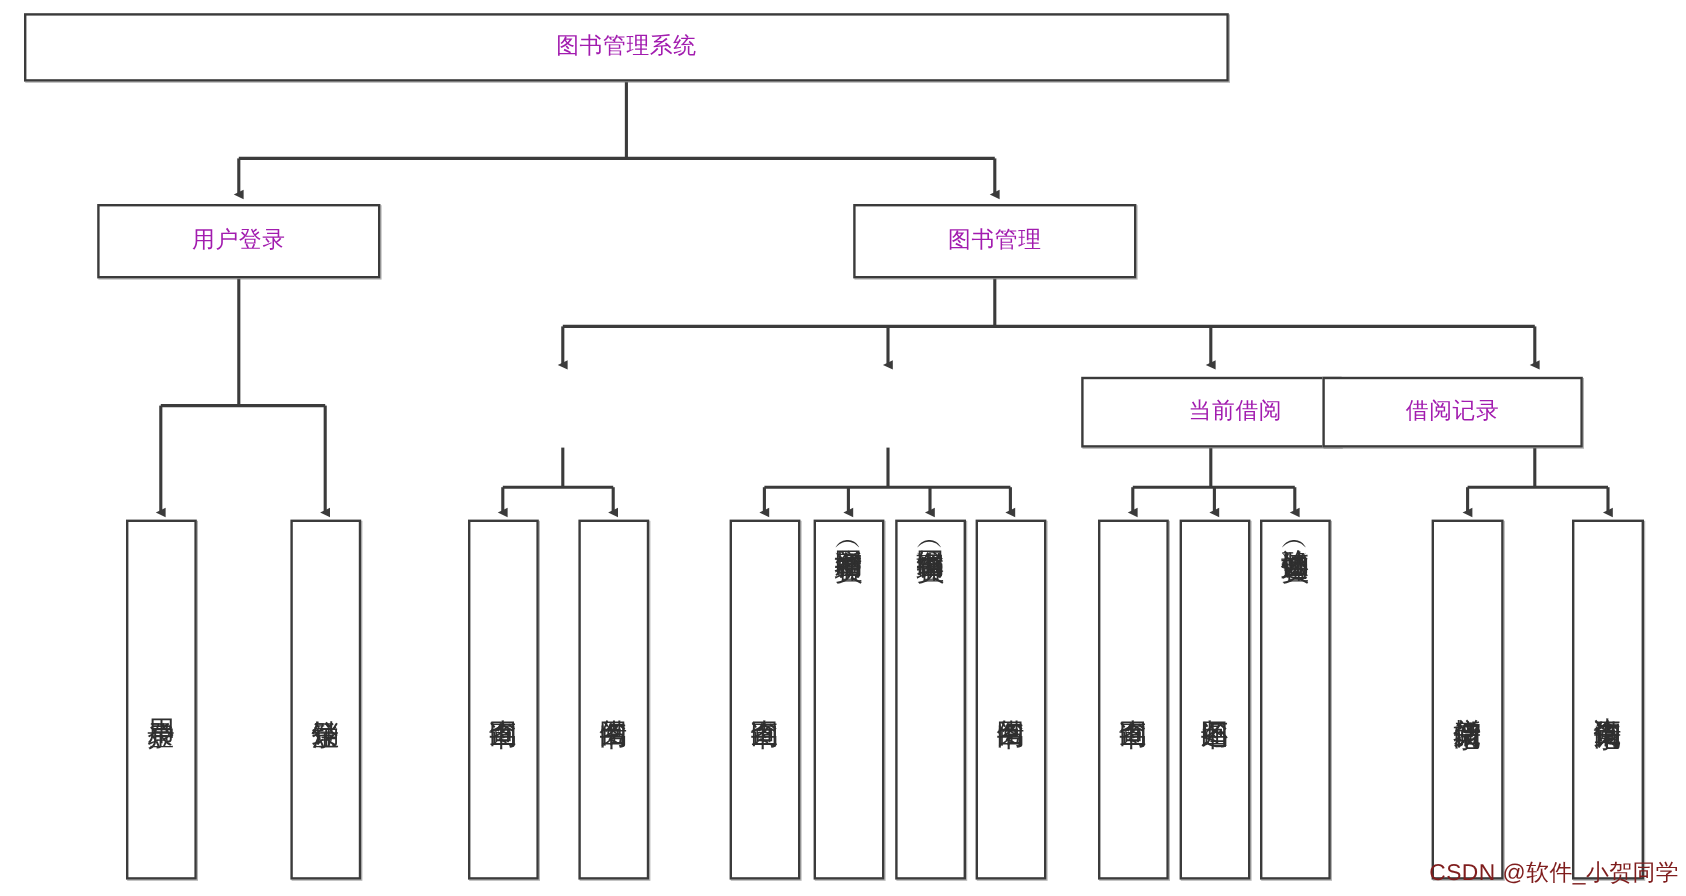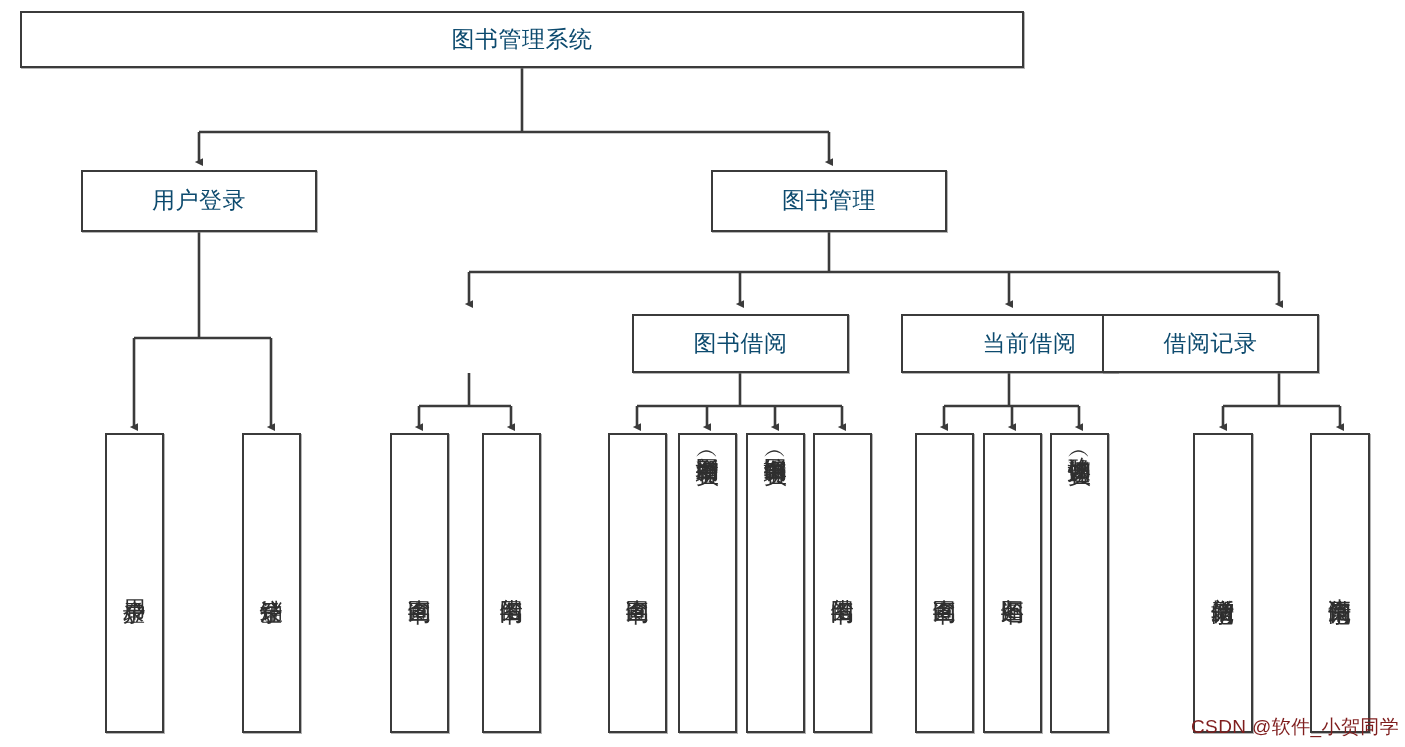--- a/index.html
+++ b/index.html
@@ -30,25 +30,25 @@
     box-sizing: border-box;
     background: #ffffff;
     border: 2.5px solid #3b3b3b;
     box-shadow: 1px 1px 0 0 rgba(120,120,120,0.55);
     display: flex;
     align-items: center;
     justify-content: center;
     color: #2b2b2b;
   }
   .node-label-h {
-    font-size: 23px;
+    font-size: 19px;
     line-height: 1.1;
     letter-spacing: 0.5px;
     white-space: nowrap;
-    color: #0c4a6e;
+    color: #a21caf;
   }
   .node-label-v {
     writing-mode: vertical-rl;
     text-orientation: upright;
     font-size: 23px;
     line-height: 1.32;
     letter-spacing: 1px;
     color: #2f2f2f;
     white-space: nowrap;
   }
@@ -125,23 +125,20 @@
 
   <div class="node-box" style="left:81px; top:170px; width:236px; height:62px;">
     <span class="node-label-h">用户登录</span>
   </div>
 
   <div class="node-box" style="left:711px; top:170px; width:236px; height:62px;">
     <span class="node-label-h">图书管理</span>
   </div>
 
 
-  <div class="node-box" style="left:632px; top:314px; width:217px; height:59px;">
-    <span class="node-label-h">图书借阅</span>
-  </div>
 
   <div class="node-box" style="left:901px; top:314px; width:217px; height:59px;padding-left:40px;">
     <span class="node-label-h">当前借阅</span>
   </div>
 
   <div class="node-box" style="left:1102px; top:314px; width:217px; height:59px;">
     <span class="node-label-h">借阅记录</span>
   </div>
 
   <div class="node-box" style="left:105px; top:433px; width:59px; height:300px; align-items:center;">

